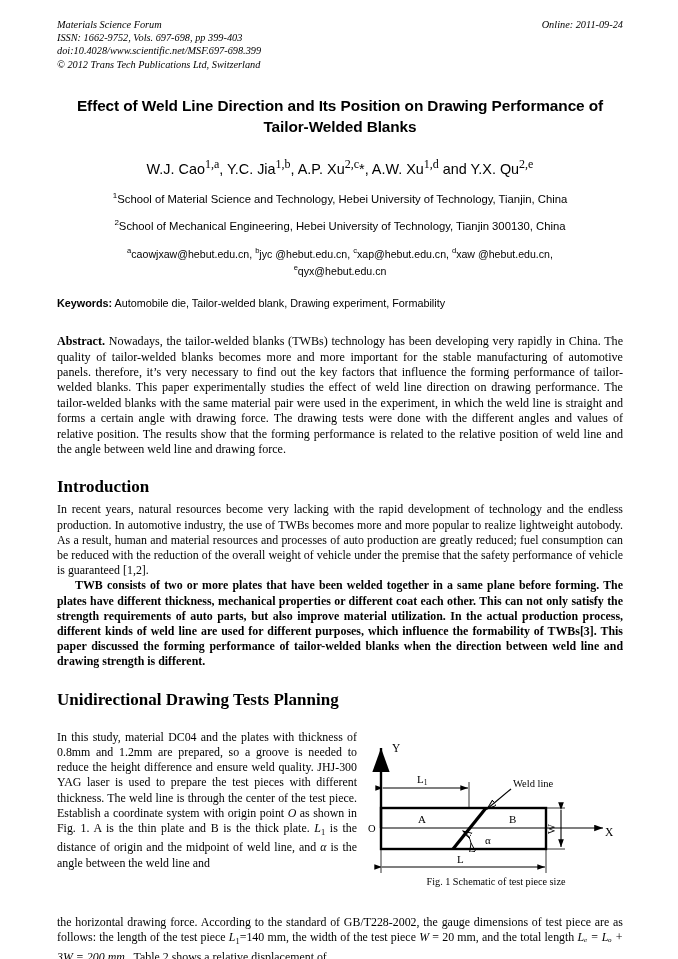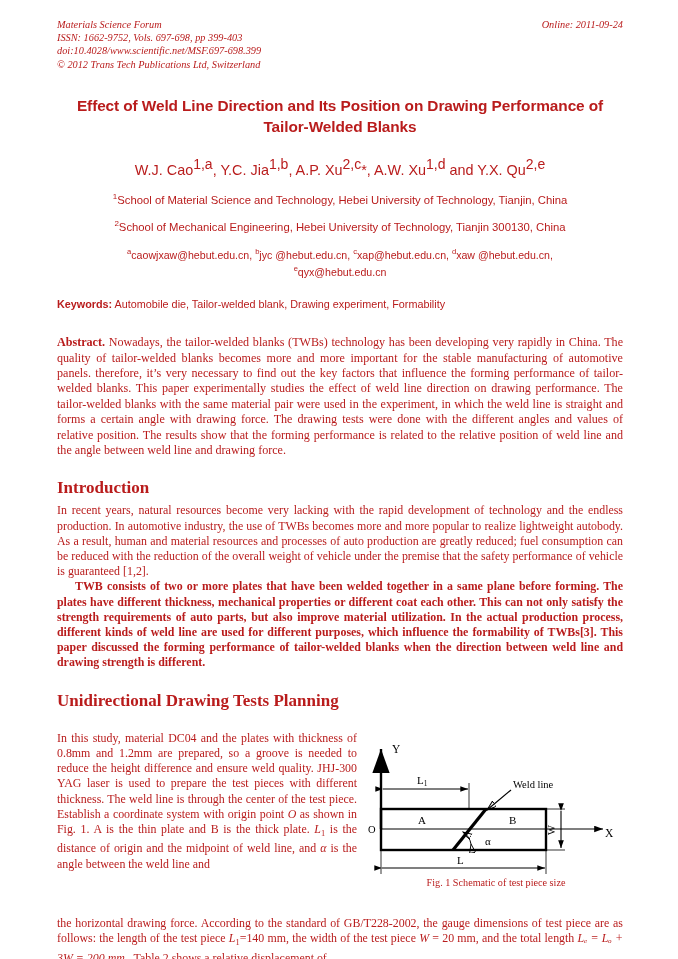--- a/index.html
+++ b/index.html
@@ -8,21 +8,21 @@
     background: #7a7a7a;
   }
   .page {
     position: relative;
     width: 678px;
     height: 959px;
     background: #ffffff;
     margin: 0 auto;
     overflow: hidden;
     font-family: "Liberation Serif", "DejaVu Serif", serif;
-    color: #b91c1c;
+    color: #000000;
     box-sizing: border-box;
   }
   .content {
     position: absolute;
     left: 57px;
     top: 18px;
     width: 566px;
   }
 
   
@@ -54,21 +54,21 @@
   }
 
   
   .authors {
     font-family: "Liberation Sans", "DejaVu Sans", sans-serif;
     font-size: 14.4px;
     text-align: center;
     margin-top: 18px;
     line-height: 19px;
   }
-  .authors sup { font-size: 14px; vertical-align: super; }
+  .authors sup { font-size: 12px; vertical-align: super; font-family: Liberation Serif, serif; }
 
   .affil {
     font-family: "Liberation Sans", "DejaVu Sans", sans-serif;
     font-size: 11.3px;
     text-align: center;
     line-height: 15px;
     margin-top: 9px;
   }
   .affil sup { font-size: 8px; vertical-align: super; }
 

